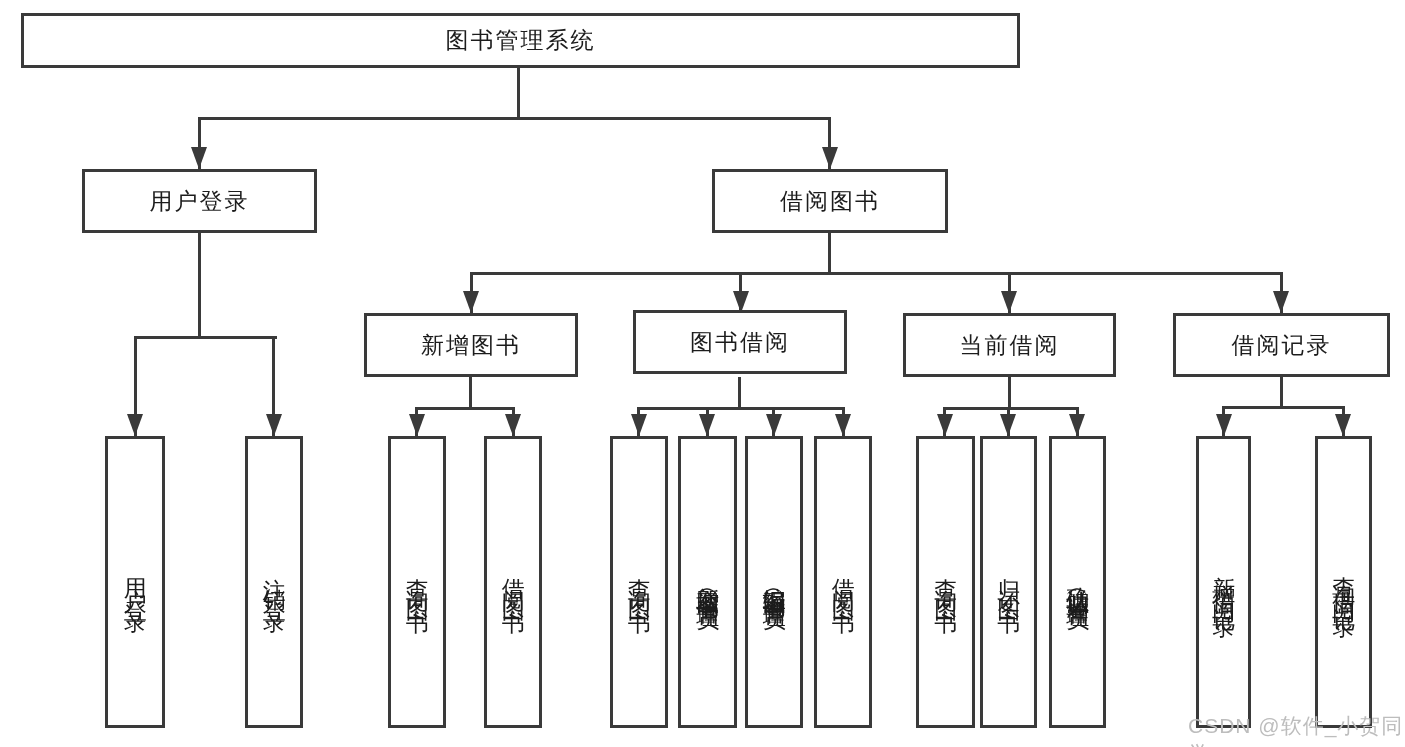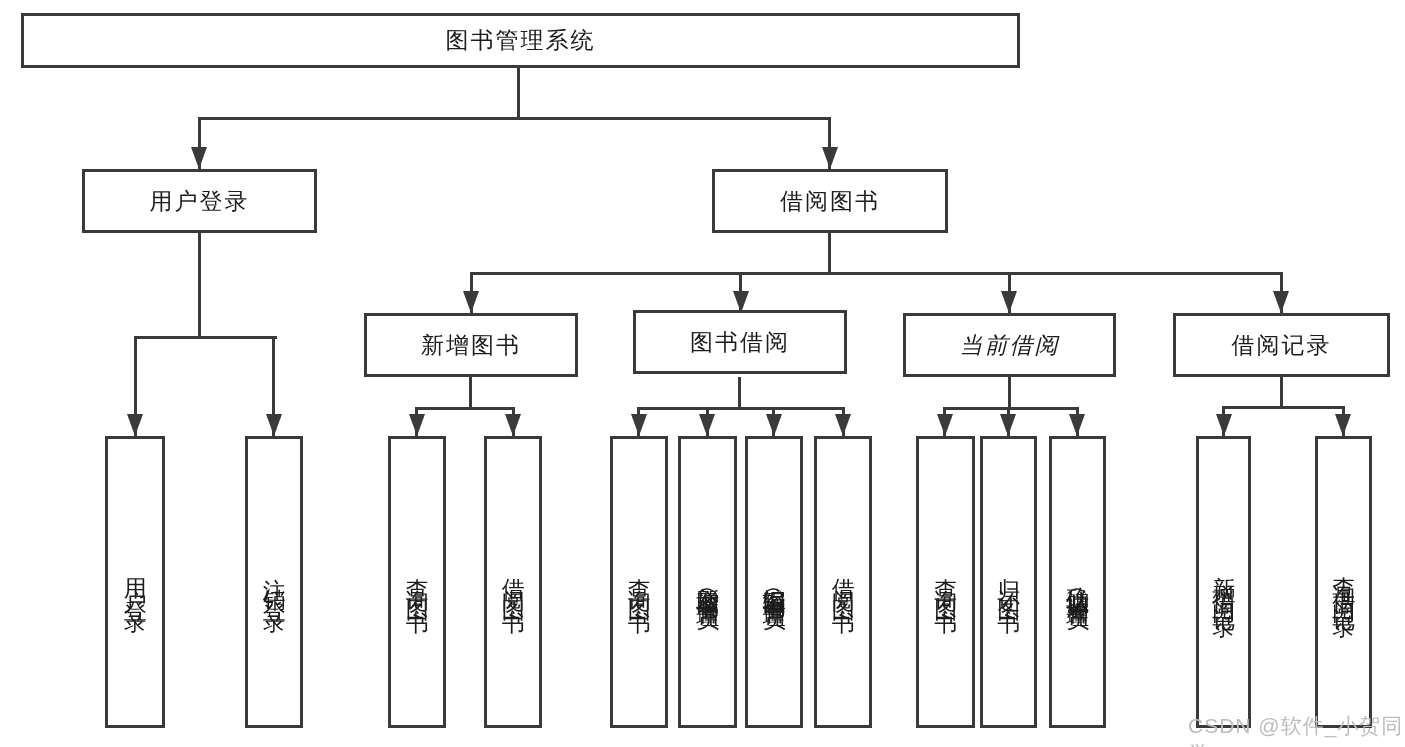--- a/index.html
+++ b/index.html
@@ -95,21 +95,21 @@
   <div class="arrow" style="left:1001px; top:291px;"></div>
   <div class="cline" style="left:1280px; top:272px; width:3px; height:41px;"></div>
   <div class="arrow" style="left:1273px; top:291px;"></div>
 
   <div class="box hbox" style="left:364px; top:313px; width:214px; height:64px;">
     <span>新增图书</span>
   </div>
   <div class="box hbox" style="left:633px; top:310px; width:214px; height:64px;">
     <span>图书借阅</span>
   </div>
-  <div class="box hbox" style="left:903px; top:313px; width:213px; height:64px;font-style:italic;">
+  <div class="box hbox" style="left:903px; top:313px; width:213px; height:64px;">
     <span>当前借阅</span>
   </div>
   <div class="box hbox" style="left:1173px; top:313px; width:217px; height:64px;">
     <span>借阅记录</span>
   </div>
 
   <div class="cline" style="left:469px; top:377px; width:3px; height:30px;"></div>
   <div class="cline" style="left:415px; top:407px; width:100px; height:3px;"></div>
   <div class="cline" style="left:415px; top:407px; width:3px; height:29px;"></div>
   <div class="arrow" style="left:409px; top:414px;"></div>

